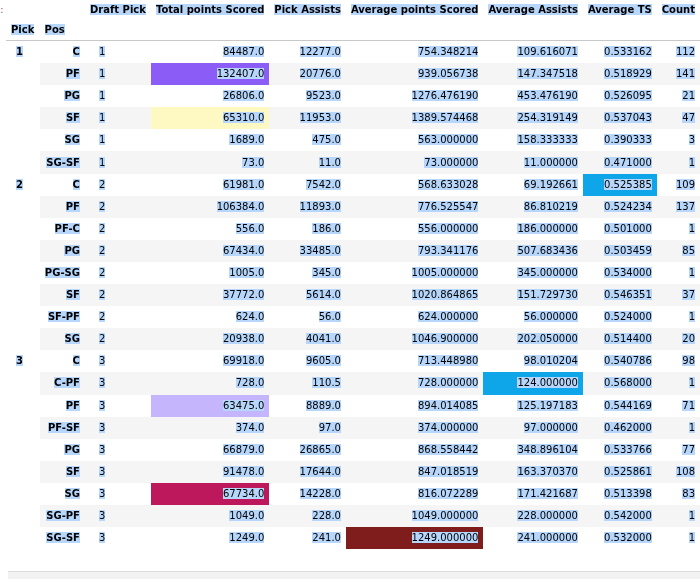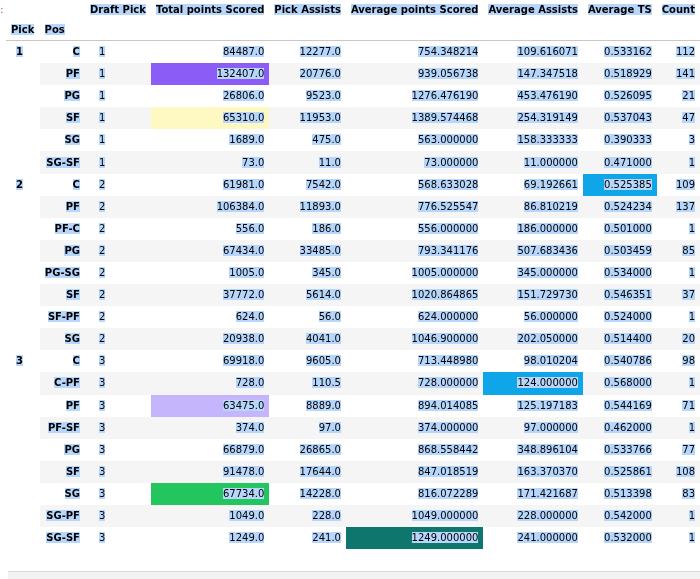--- a/index.html
+++ b/index.html
@@ -260,21 +260,21 @@
         <td style="background: rgb(245, 245, 245);"><span class="sel">91478.0</span></td>
         <td style="background: rgb(245, 245, 245);"><span class="sel">17644.0</span></td>
         <td style="background: rgb(245, 245, 245);"><span class="sel">847.018519</span></td>
         <td style="background: rgb(245, 245, 245);"><span class="sel">163.370370</span></td>
         <td style="background: rgb(245, 245, 245);"><span class="sel">0.525861</span></td>
         <td style="background: rgb(245, 245, 245);"><span class="sel">108</span></td>
       </tr>
       <tr>
         <th class="pos" style="background: rgb(255, 255, 255);"><span class="sel">SG</span></th>
         <td class="dp" style="background: rgb(255, 255, 255);"><span class="sel">3</span></td>
-        <td style="background: #22c55e;"><span class="sel">67734.0</span></td>
+        <td style="background: #be185d;"><span class="sel">67734.0</span></td>
         <td style="background: rgb(255, 255, 255);"><span class="sel">14228.0</span></td>
         <td style="background: rgb(255, 255, 255);"><span class="sel">816.072289</span></td>
         <td style="background: rgb(255, 255, 255);"><span class="sel">171.421687</span></td>
         <td style="background: rgb(255, 255, 255);"><span class="sel">0.513398</span></td>
         <td style="background: rgb(255, 255, 255);"><span class="sel">83</span></td>
       </tr>
       <tr>
         <th class="pos" style="background: rgb(245, 245, 245);"><span class="sel">SG-PF</span></th>
         <td class="dp" style="background: rgb(245, 245, 245);"><span class="sel">3</span></td>
         <td style="background: rgb(245, 245, 245);"><span class="sel">1049.0</span></td>
@@ -282,21 +282,21 @@
         <td style="background: rgb(245, 245, 245);"><span class="sel">1049.000000</span></td>
         <td style="background: rgb(245, 245, 245);"><span class="sel">228.000000</span></td>
         <td style="background: rgb(245, 245, 245);"><span class="sel">0.542000</span></td>
         <td style="background: rgb(245, 245, 245);"><span class="sel">1</span></td>
       </tr>
       <tr>
         <th class="pos" style="background: rgb(255, 255, 255);"><span class="sel">SG-SF</span></th>
         <td class="dp" style="background: rgb(255, 255, 255);"><span class="sel">3</span></td>
         <td style="background: rgb(255, 255, 255);"><span class="sel">1249.0</span></td>
         <td style="background: rgb(255, 255, 255);"><span class="sel">241.0</span></td>
-        <td style="background: #0f766e;"><span class="sel">1249.000000</span></td>
+        <td style="background: #7f1d1d;"><span class="sel">1249.000000</span></td>
         <td style="background: rgb(255, 255, 255);"><span class="sel">241.000000</span></td>
         <td style="background: rgb(255, 255, 255);"><span class="sel">0.532000</span></td>
         <td style="background: rgb(255, 255, 255);"><span class="sel">1</span></td>
       </tr>
     </tbody>
 </table>
 
 <div class="scrollbar"></div>
 
 </body></html>

